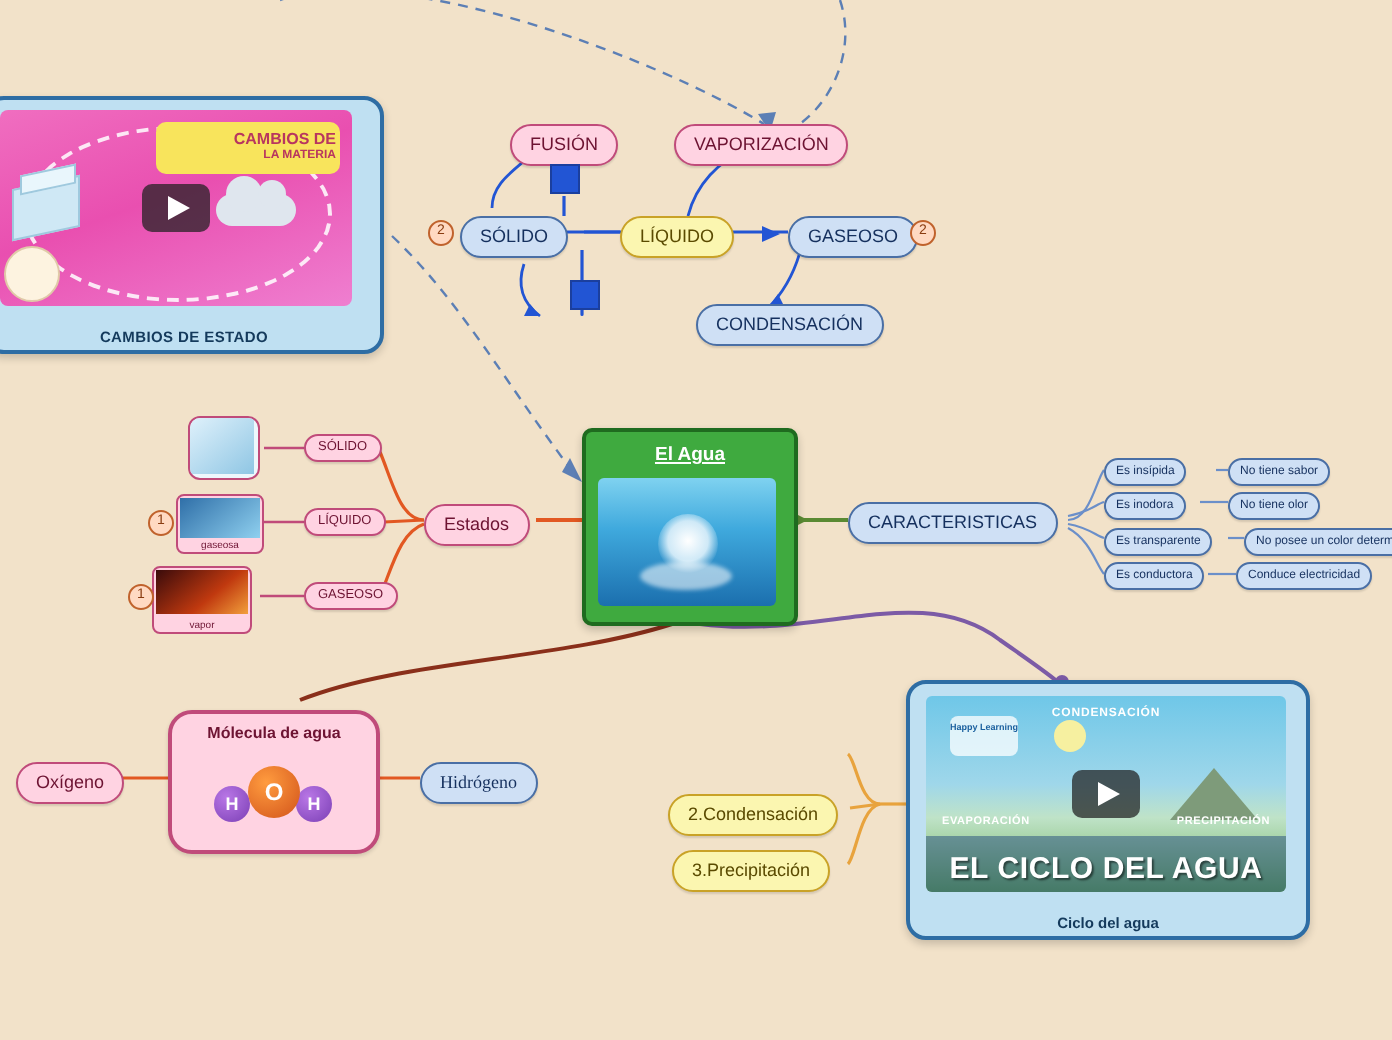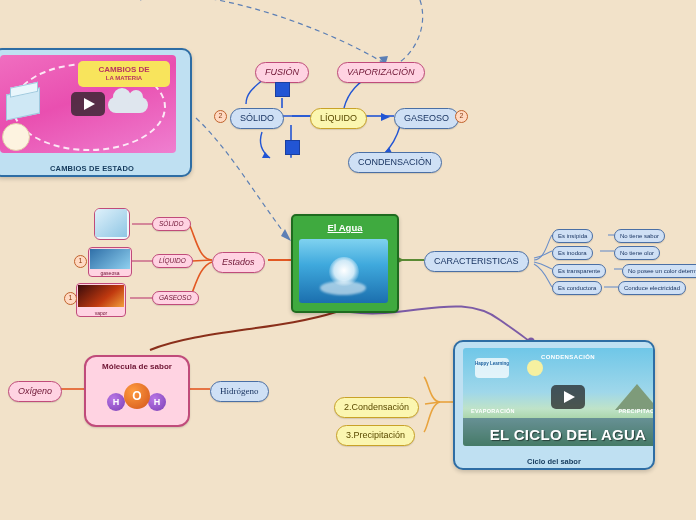--- a/index.html
+++ b/index.html
@@ -47,21 +47,20 @@
     color: #15305e;
     border-radius: 12px;
     box-shadow: 0 1px 1px rgba(0,0,0,.12);
   }
   .pill-pink {
     background: #ffd3e2;
     border-color: #c04b7a;
     color: #6d1332;
     border-radius: 12px;
     box-shadow: 0 1px 1px rgba(0,0,0,.12);
-    font-style: italic;
   }
   .pill-yellow {
     background: #fbf6b0;
     border-color: #c9a227;
     color: #5a4a00;
     border-radius: 12px;
     box-shadow: 0 1px 1px rgba(0,0,0,.12);
   }
   .pill-small {
     font-size: 6px;
@@ -126,21 +125,21 @@
     font-weight: bold;
     letter-spacing: .2px;
   }
   .thumb-title {
     position: absolute;
     right: 6px; top: 6px;
     width: 88px;
     background: #f8e45c;
     border-radius: 5px;
     padding: 4px 2px;
-    text-align: center;
+    text-align: right;
     font-size: 8px;
     font-weight: bold;
     color: #b8365f;
     line-height: 9px;
     margin-left: 24px;
   }
   .thumb-title .sub {
     display: block;
     font-size: 6px;
     color: #b8365f;
@@ -265,21 +264,20 @@
     box-shadow: 0 2px 4px rgba(0,0,0,.18);
     overflow: hidden;
   }
   #card-ciclo .thumb2 {
     position: absolute;
     left: 8px; top: 6px;
     width: 180px; height: 98px;
     background: linear-gradient(180deg,#6fc7e8 0%, #9fd7ea 45%, #bfe3c8 62%, #6fae5a 100%);
     border-radius: 3px;
     overflow: hidden;
-    padding-left: 30px;
   }
   #card-ciclo .caption {
     position: absolute;
     left: 0; bottom: 2px;
     width: 100%;
     text-align: center;
     font-size: 7.5px;
     color: #143a5c;
     font-weight: bold;
   }
@@ -569,21 +567,21 @@
   <div class="node pill pill-blue pill-small" style="left:552px; top:246px;">Es inodora</div>
   <div class="node pill pill-blue pill-small" style="left:614px; top:246px;">No tiene olor</div>
 
   <div class="node pill pill-blue pill-small" style="left:552px; top:264px;">Es transparente</div>
   <div class="node pill pill-blue pill-small" style="left:622px; top:264px;">No posee un color determinado</div>
 
   <div class="node pill pill-blue pill-small" style="left:552px; top:281px;">Es conductora</div>
   <div class="node pill pill-blue pill-small" style="left:618px; top:281px;">Conduce electricidad</div>
 
   <div id="molecule">
-    <div class="mol-title">Mólecula de sabor</div>
+    <div class="mol-title">Mólecula de agua</div>
     <div class="atom atom-h atom-h1">H</div>
     <div class="atom atom-h atom-h2">H</div>
     <div class="atom atom-o">O</div>
   </div>
   <div class="node pill pill-pink" style="left:8px; top:381px;">Oxígeno</div>
   <div class="node pill pill-blue" style="left:210px; top:381px;font-family:Liberation Serif, serif;">Hidrógeno</div>
 
   <div class="node pill pill-yellow" style="left:334px; top:397px;">2.Condensación</div>
   <div class="node pill pill-yellow" style="left:336px; top:425px;">3.Precipitación</div>
 
@@ -592,16 +590,16 @@
       <div class="sunblob"></div>
       <div class="mountain"></div>
       <div class="logo-happy">Happy Learning</div>
       <div class="lbl-cond">CONDENSACIÓN</div>
       <div class="lbl-evap">EVAPORACIÓN</div>
       <div class="lbl-prec">PRECIPITACIÓN</div>
       <div class="ciclo-band"></div>
       <div class="ciclo-maintitle">EL CICLO DEL AGUA</div>
       <div class="play-btn"></div>
     </div>
-    <div class="caption">Ciclo del sabor</div>
+    <div class="caption">Ciclo del agua</div>
   </div>
 
 </div>
 
 </body></html>

